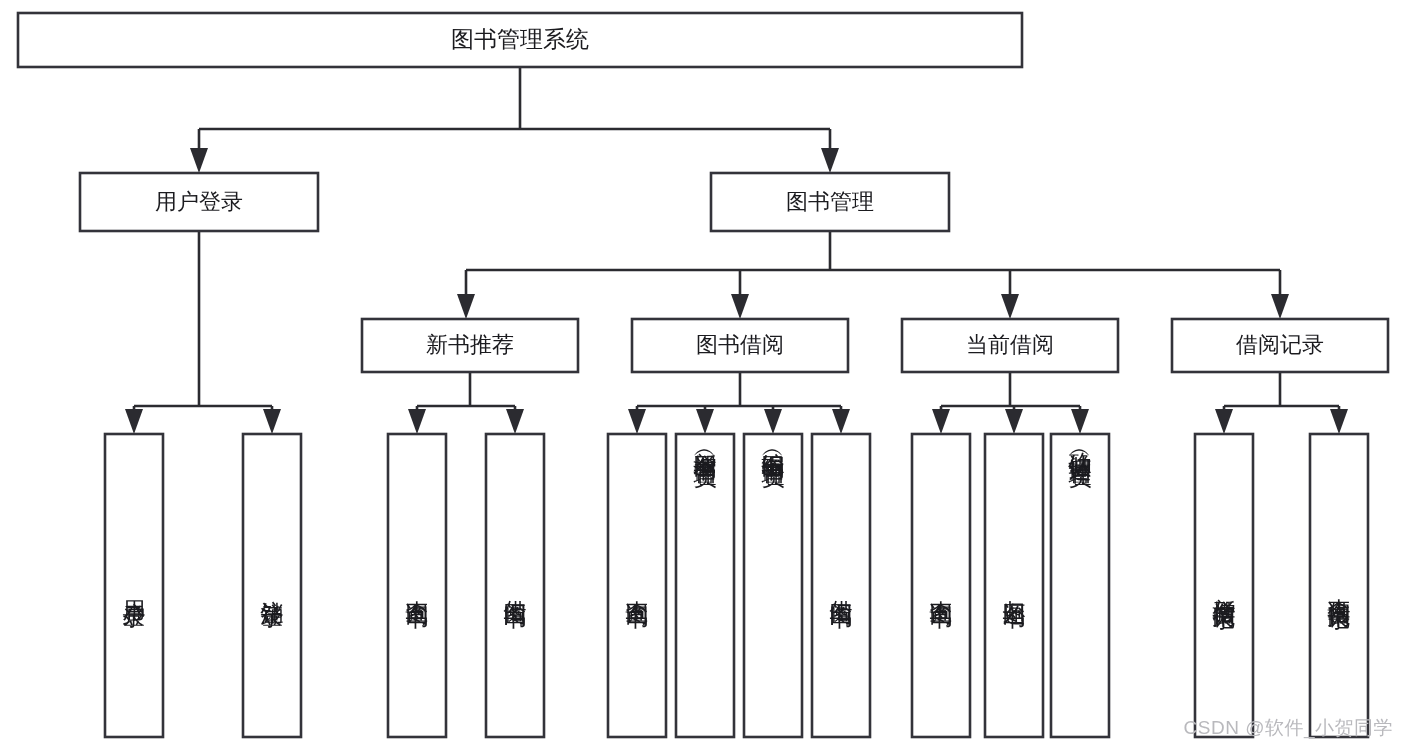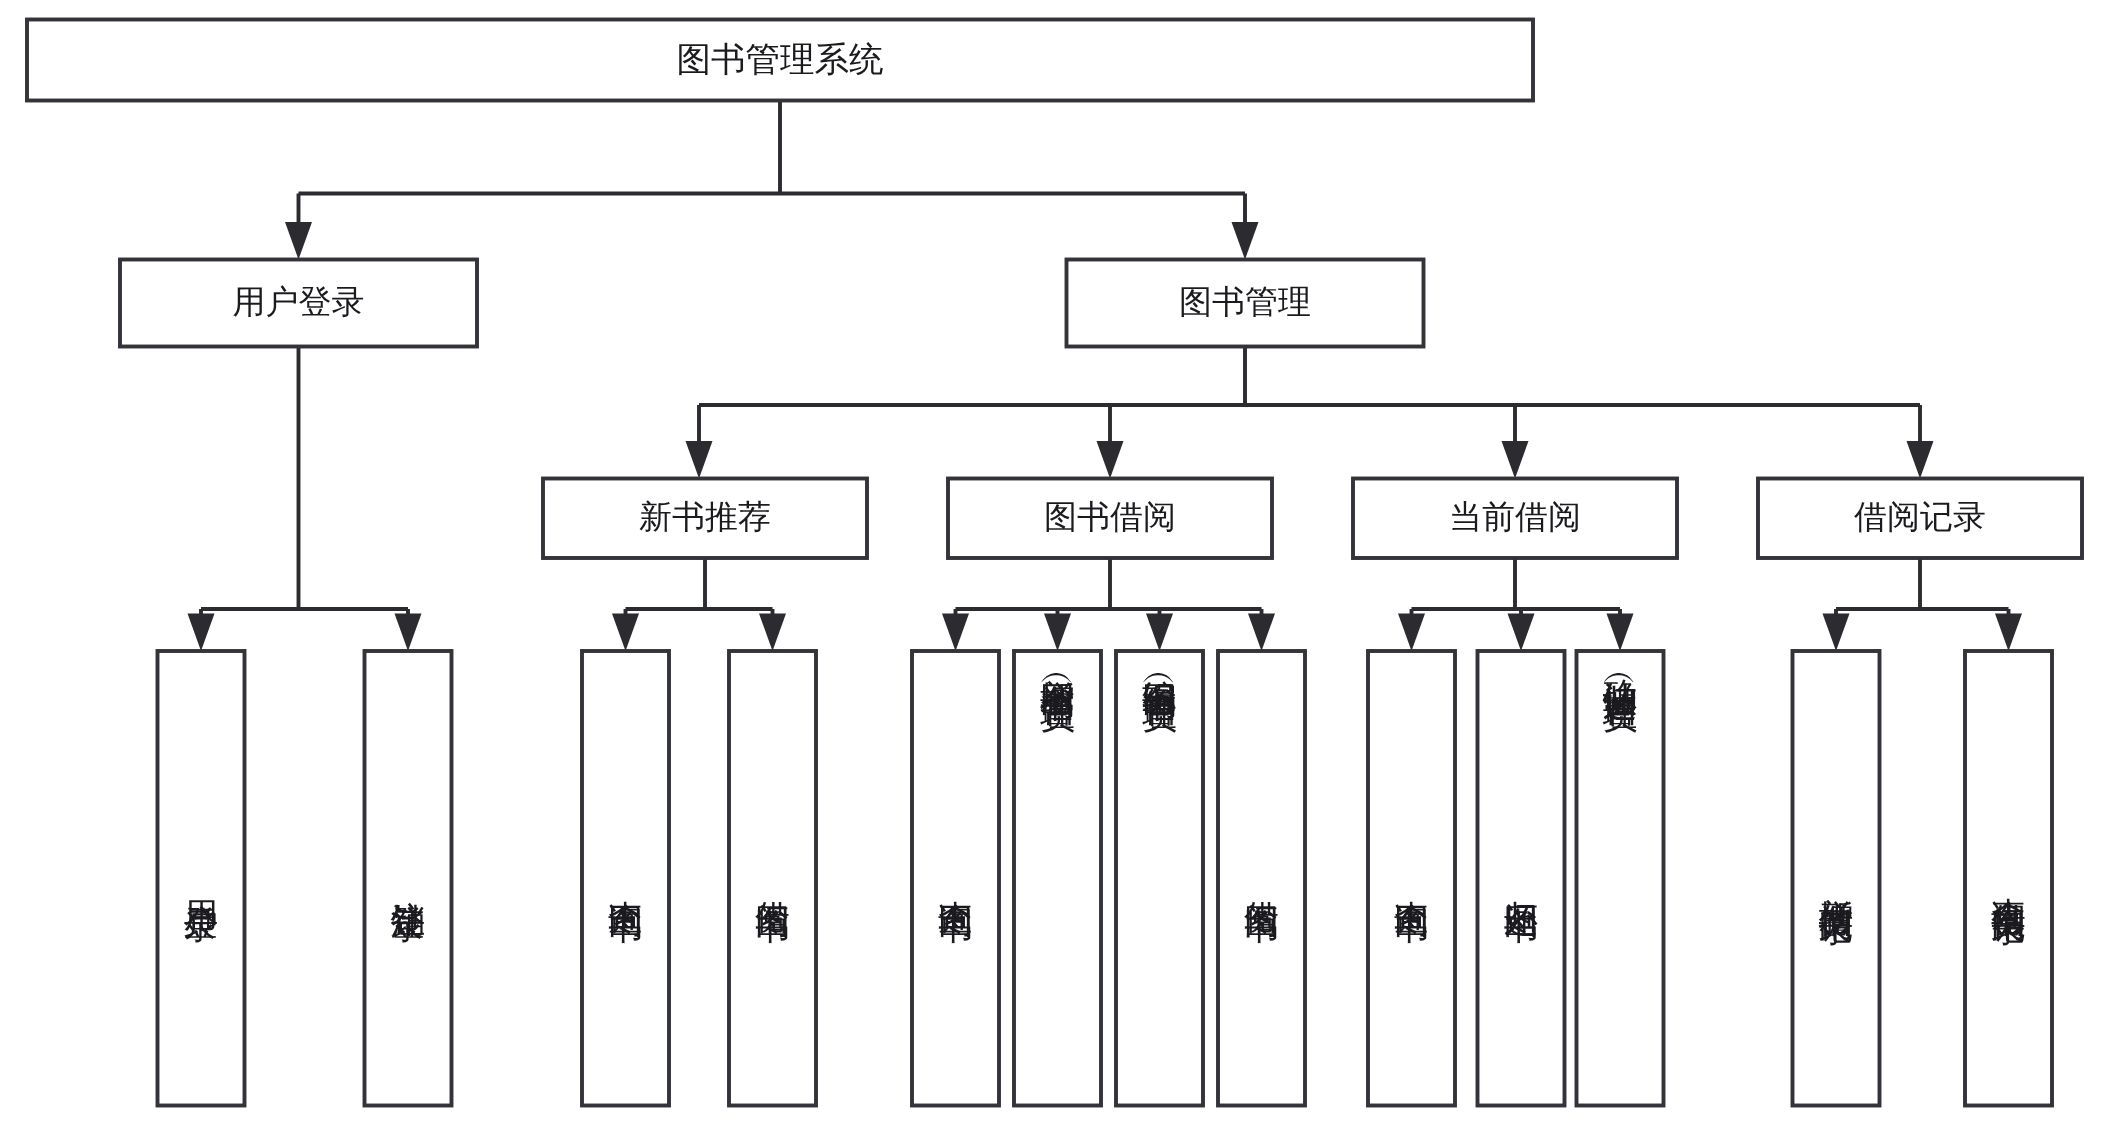--- a/index.html
+++ b/index.html
@@ -235,14 +235,15 @@
   <div class="leaf-label-wrap" style="left:1051px; top:434px; width:58px; height:303px; align-items:flex-start;">
     <span class="leaf-label">确认归还（管理员）</span>
   </div>
   <div class="leaf-label-wrap" style="left:1195px; top:434px; width:58px; height:303px;">
     <span class="leaf-label">新增借阅记录</span>
   </div>
   <div class="leaf-label-wrap" style="left:1310px; top:434px; width:58px; height:303px;">
     <span class="leaf-label">查询借阅记录</span>
   </div>
 
+  <div class="watermark">CSDN @软件_小贺同学</div>
 
 </div>
 
 </body></html>

